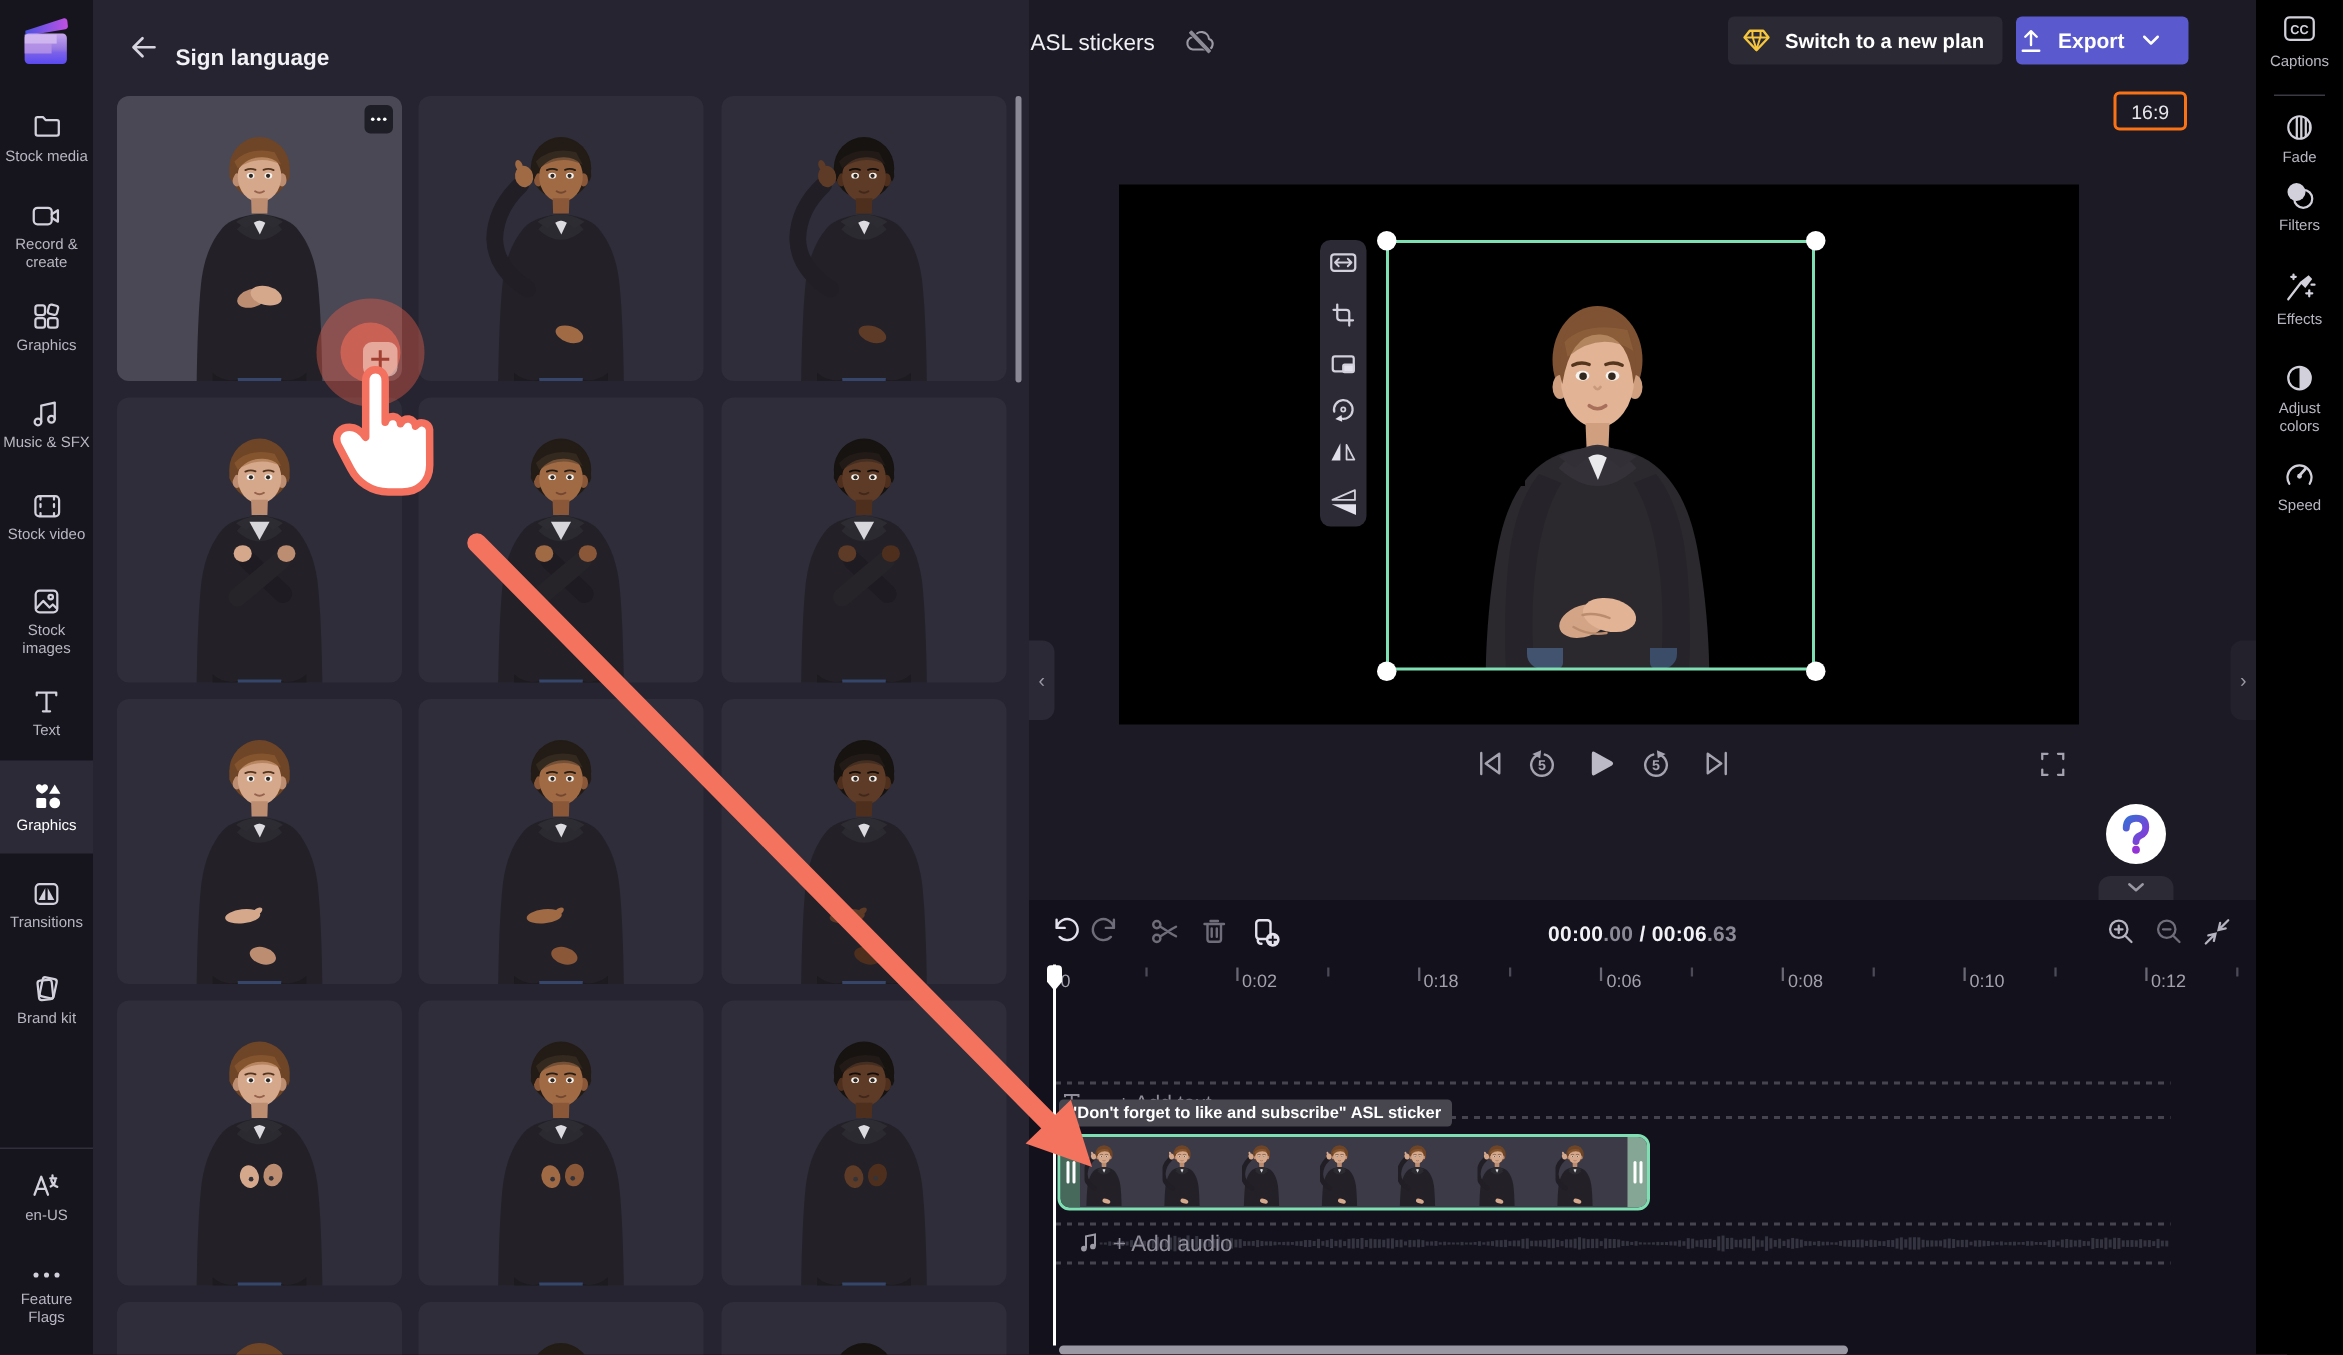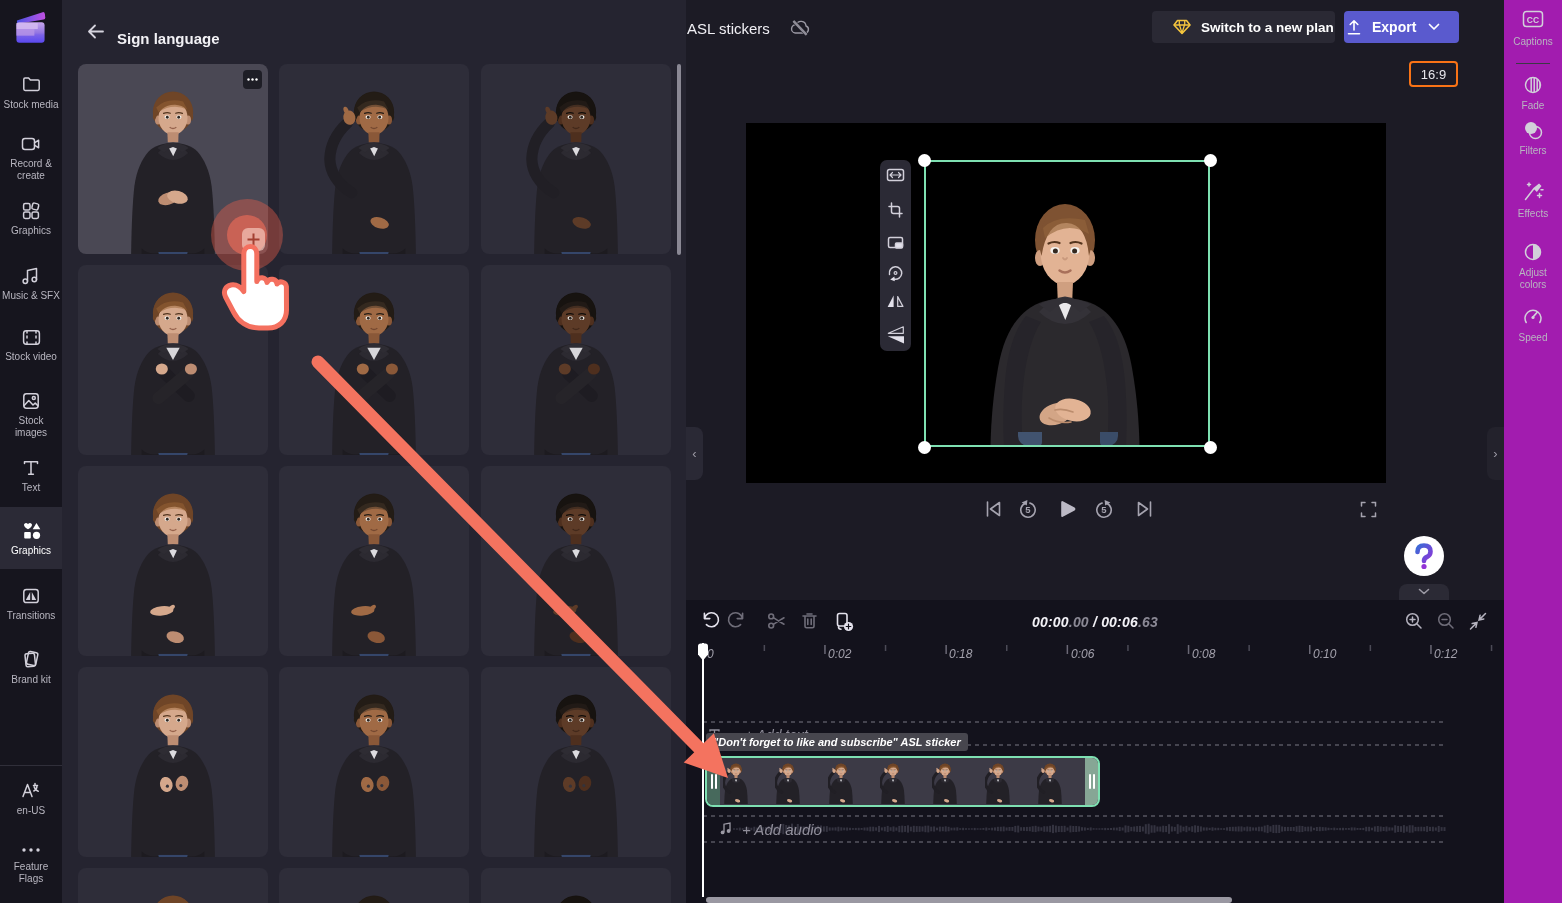--- a/index.html
+++ b/index.html
@@ -15,25 +15,25 @@
   
   #panel { position:absolute; left:62px; top:0; width:624px; height:903px; background:#252430; z-index:4; }
   .tile { position:absolute; width:190px; height:190px; background:#2e2d39; border-radius:8px; overflow:hidden; }
   .tile svg.av { position:absolute; left:50%; transform:translateX(-50%); }
   #ptitle { position:absolute; left:55px; top:30px; color:#f2f1f5; font-size:15px; font-weight:700; }
   
   #stage { position:absolute; left:658px; top:0; width:818px; height:600px; background:#1c1b25; }
   #video { position:absolute; left:88px; top:123px; width:640px; height:360px; background:#000; overflow:hidden; }
   .btn { position:absolute; height:32px; border-radius:4px; font-size:14px; font-weight:700; color:#fff; display:flex; align-items:center; }
   
-  #timeline { position:absolute; left:686px; top:600px; width:818px; height:303px; background:#13121c;font-style:italic; }
+  #timeline { position:absolute; left:686px; top:600px; width:818px; height:303px; background:#13121c; }
   .dashline { position:absolute; left:0; width:100%; height:2px;
     background:repeating-linear-gradient(90deg,#45444f 0 4px,transparent 4px 8px); }
   
-  #rightbar { position:absolute; left:1504px; top:0; width:58px; height:903px; background:#a21caf; z-index:5; }
+  #rightbar { position:absolute; left:1504px; top:0; width:58px; height:903px; background:#000000; z-index:5; }
   .ritem { position:absolute; left:0; width:58px; text-align:center; color:#b8b6c0; font-size:10px; line-height:11.5px; }
   .ritem svg { display:block; margin:0 auto 4px auto; }
   .icon { stroke:#d2d0da; fill:none; stroke-width:1.5; stroke-linecap:round; stroke-linejoin:round; }
 </style>
 </head>
 <body>
 <div id="app">
 <svg width="0" height="0" style="position:absolute">
 <defs>
   <g id="avbase">
@@ -307,21 +307,21 @@
 <div class="abs" style="left:686px;top:427px;width:17px;height:53px;background:#2a2935;border-radius:0 8px 8px 0;z-index:4;color:#9b99a4;font-size:13px;line-height:53px;text-align:center">‹</div>
 <div class="abs" style="left:1487px;top:427px;width:17px;height:53px;background:#23222c;border-radius:8px 0 0 8px;z-index:6;color:#9b99a4;font-size:13px;line-height:53px;text-align:center">›</div>
 
 <div id="stage">
   <div class="abs" style="left:29px;top:20px;color:#f0eff4;font-size:15px">ASL stickers</div>
   <svg class="abs" style="left:131px;top:18px" width="22" height="20" viewBox="0 0 22 20">
         <path d="M6.2,15 h9.6 a3.6,3.6 0 0 0 1.2,-7 a5,5 0 0 0 -9.7,-1.3 a3.6,3.6 0 0 0 -1.1,8.3 Z" fill="none" stroke="#9b99a4" stroke-width="1.4" stroke-linejoin="round"></path>
         <path d="M4.8,3.2 L17.2,16.2" stroke="#1c1b25" stroke-width="3.6" stroke-linecap="round"></path>
         <path d="M5.2,3 L17.6,16 M4.4,3.8 L16.8,16.8" stroke="#9b99a4" stroke-width="1.4" stroke-linecap="round" opacity="0.9"></path>
       </svg>
-  <div class="btn" style="left:494px;top:11px;width:183px;background:#2a2934;padding-left:20px;font-size:13.5px">
+  <div class="btn" style="left:494px;top:11px;width:183px;background:#2a2934;padding-left:9px;font-size:13.5px">
     <svg width="20" height="18" viewBox="0 0 20 18" style="margin-right:9px">
           <path d="M5.5,2.5 L14.5,2.5 L18,7 L10,15.5 L2,7 Z" fill="none" stroke="#f5c53e" stroke-width="1.6" stroke-linejoin="round"></path>
           <path d="M2.5,7 L17.5,7 M7.3,2.8 L7.3,6.8 M12.7,2.8 L12.7,6.8 M7.5,7 L10,15 L12.5,7" fill="none" stroke="#f5c53e" stroke-width="1.3" stroke-linejoin="round"></path>
         </svg>
     Switch to a new plan</div>
   <div class="btn" style="left:686px;top:11px;width:115px;background:#5a5ace;padding-left:2px">
     <svg width="16" height="17" viewBox="0 0 16 17" style="margin-right:10px">
           <path d="M8,11 L8,2.2 M4.2,5.5 L8,1.8 L11.8,5.5 M2.5,14.8 L13.5,14.8" stroke="#fff" stroke-width="1.6" fill="none" stroke-linecap="round" stroke-linejoin="round"></path>
         </svg>
     Export

